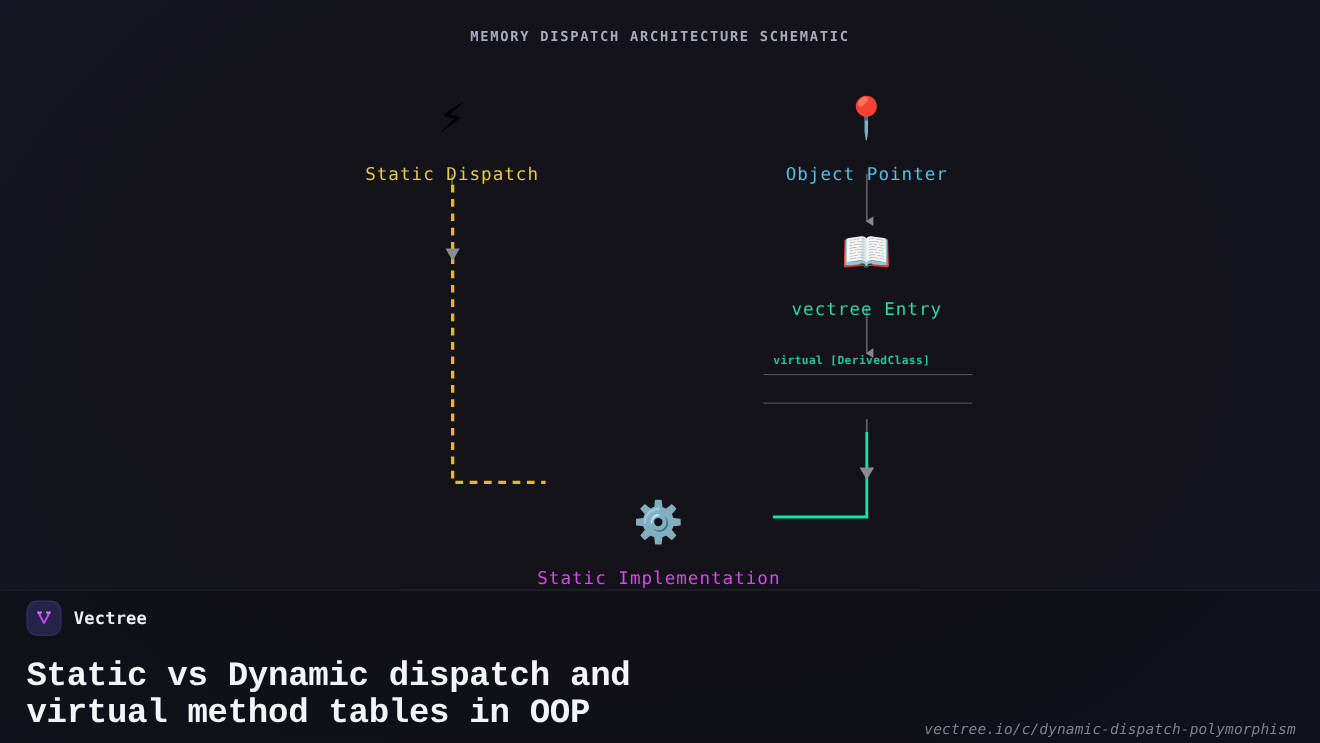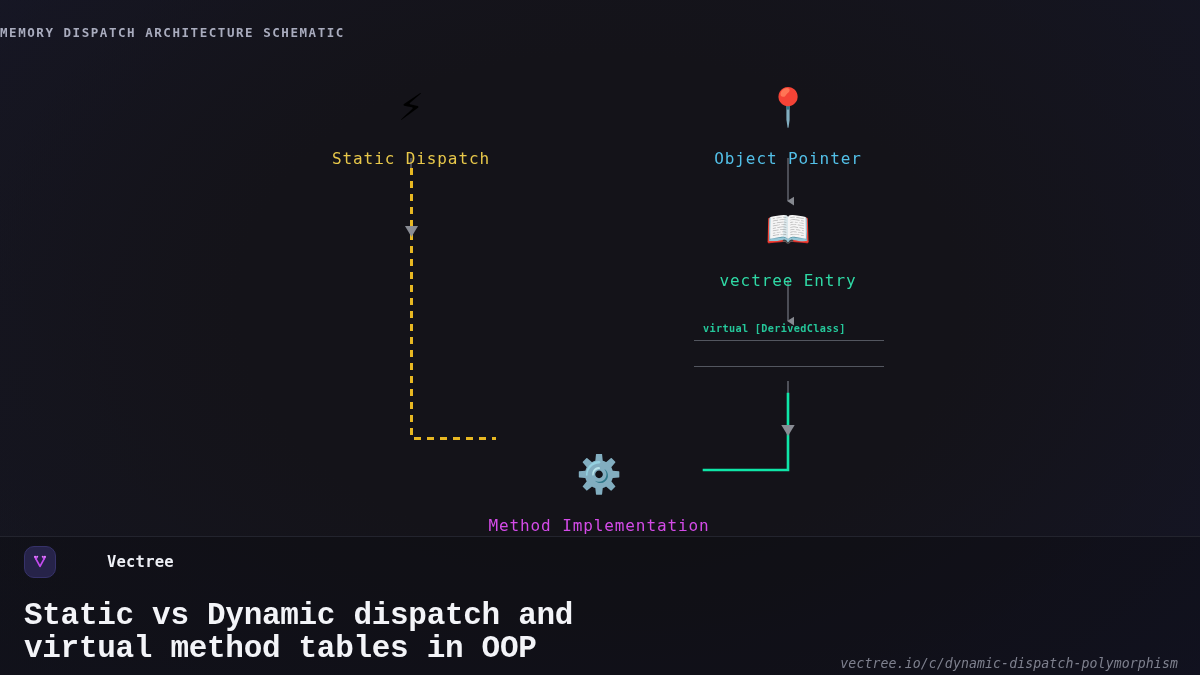--- a/index.html
+++ b/index.html
@@ -16,21 +16,21 @@
       radial-gradient(ellipse 900px 620px at 50% 45%, #141319 0%, #141319 40%, #16172400 100%),
       linear-gradient(135deg, #171829 0%, #151622 35%, #15162a 100%);
   }
 
   
   #canvas { position:absolute; left:0; top:0; width:1200px; height:536px; }
   #wires { position:absolute; left:0; top:0; width:1200px; height:536px; }
 
   .schematic-title {
     position:absolute; left:0; top:25px; width:1200px;
-    text-align:left;
+    text-align:center;
     font-size:12.5px; letter-spacing:1.55px; font-weight:700;
     color:#a9acbe;
     white-space:pre;
   }
 
   
   .node {
     position:absolute;
     transform:translate(-50%,0);
     text-align:center;
@@ -77,21 +77,20 @@
   #brand-mark {
     width:32px; height:32px; border-radius:10px;
     background:#262349;
     border:1px solid #36326a;
     display:flex; align-items:center; justify-content:center;
   }
   #brand-name {
     font-size:15.5px; font-weight:700; color:#eef0f6;
     letter-spacing:0.2px;
     font-family:"DejaVu Sans Mono", monospace;
-    margin-left:40px;
   }
   #headline {
     position:absolute; left:24px; top:62px; width:720px;
     font-size:31px; line-height:33px; font-weight:700;
     color:#f3f4f8; letter-spacing:-0.3px;
     font-family:Liberation Mono, monospace;
     white-space:pre-line;
   }
   #url {
     position:absolute; right:22px; top:88px;
@@ -151,21 +150,21 @@
       <span class="label">Object Pointer</span>
     </div>
 
     <div class="node" id="node-vtable">
       <span class="glyph">📖</span>
       <span class="label">vectree Entry</span>
     </div>
 
     <div class="node" id="node-method">
       <span class="glyph">⚙️</span>
-      <span class="label">Method Implementation</span>
+      <span class="label">Static Implementation</span>
     </div>
 
     <div id="vtable-block">
       <div class="vt-caption">virtual [DerivedClass]</div>
       <div class="vt-rule"></div>
       <div class="vt-row"></div>
       <div class="vt-rule"></div>
       <div class="vt-row"></div>
     </div>
 

